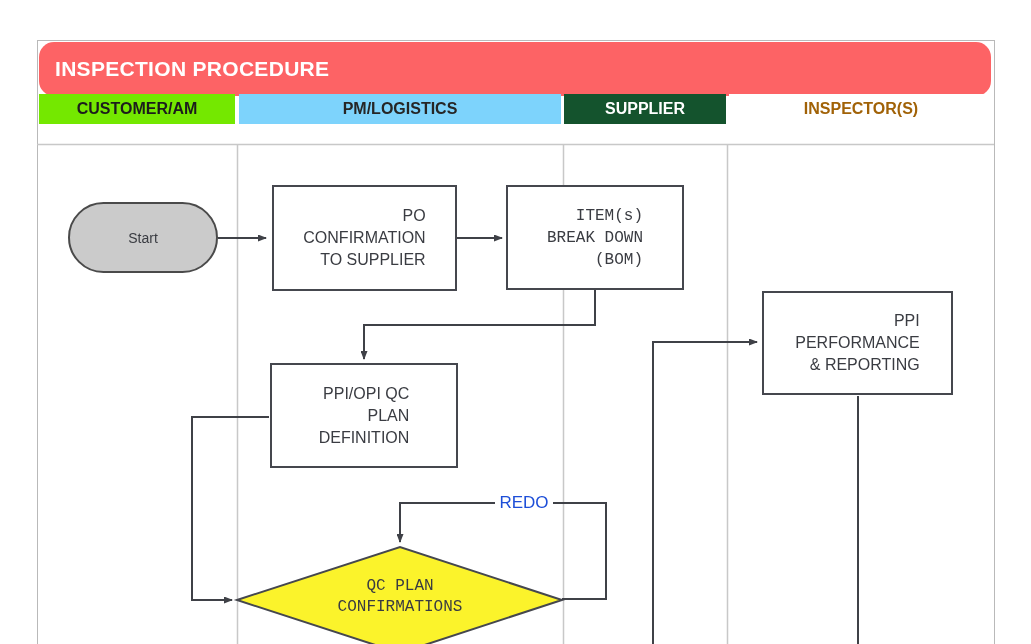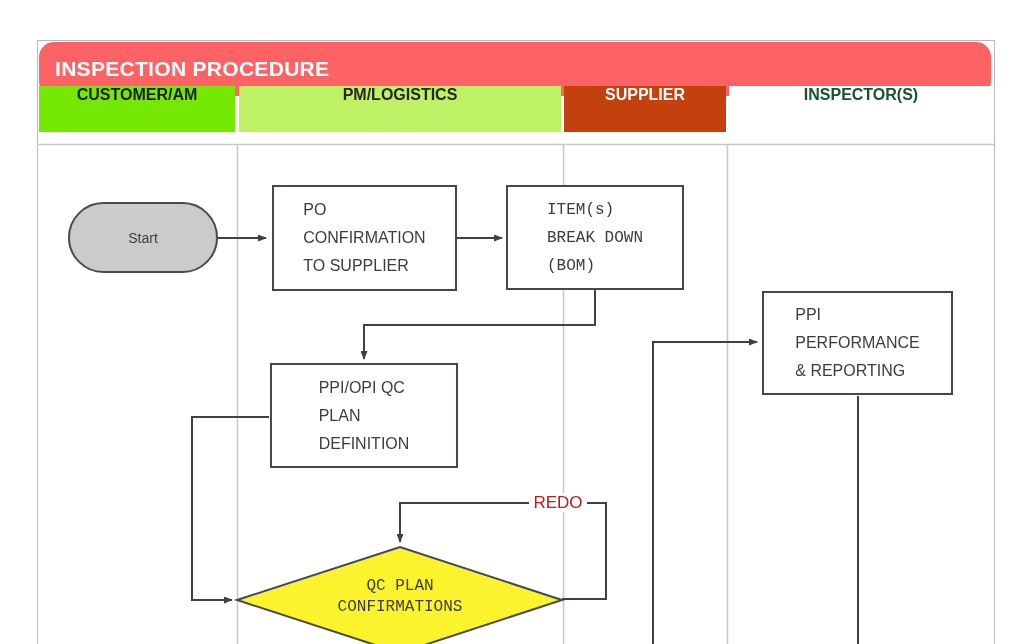--- a/index.html
+++ b/index.html
@@ -12,52 +12,52 @@
     border:1px solid #b9b9b9;border-bottom:none;box-sizing:border-box;
   }
   .title-bar{
     position:absolute;left:39px;top:42px;width:952px;height:54px;
     background:#FD6365;color:#ffffff;font-size:21px;font-weight:bold;
     display:flex;align-items:center;padding-left:16px;box-sizing:border-box;
     letter-spacing:0.3px;
     border-radius:15px;
   }
   .lane-header{
-    position:absolute;top:86px;height:46px;
-    display:flex;align-items:flex-start;justify-content:center;
+    position:absolute;top:94px;height:30px;
+    display:flex;align-items:center;justify-content:center;
     font-weight:bold;font-size:16px;box-sizing:border-box;
   }
   #hdr-customer{left:39px;width:196px;background:#74E800;color:#1c1c1c;}
-  #hdr-pm{left:239px;width:322px;background:#bef264;color:#262626;}
-  #hdr-supplier{left:564px;width:162px;background:#c2410c;color:#ffffff;}
-  #hdr-inspector{left:729px;width:264px;background:#ffffff;color:#14532d;}
+  #hdr-pm{left:239px;width:322px;background:#7dd3fc;color:#262626;}
+  #hdr-supplier{left:564px;width:162px;background:#14532d;color:#ffffff;}
+  #hdr-inspector{left:729px;width:264px;background:#ffffff;color:#a16207;}
 
   svg.layer{position:absolute;left:0;top:0;width:1031px;height:644px;pointer-events:none;}
 
   .node{
     position:absolute;background:#ffffff;border:2px solid #45474E;box-sizing:border-box;
-    display:flex;align-items:center;justify-content:center;text-align:left;
-    color:#3A3C42;font-size:16px;line-height:28px;white-space:pre-line;
+    display:flex;align-items:center;justify-content:center;text-align:right;
+    color:#3A3C42;font-size:16px;line-height:22px;white-space:pre-line;
   }
   #node-start{
     left:68px;top:202px;width:150px;height:71px;background:#CBCBCB;
     border-color:#4A4A4A;border-radius:36px;font-size:14px;
   }
   #node-po{left:272px;top:185px;width:185px;height:106px;}
   #node-item{left:506px;top:185px;width:178px;height:105px;font-family:Liberation Mono, monospace;}
   #node-ppi{left:762px;top:291px;width:191px;height:104px;}
   #node-qcdef{left:270px;top:363px;width:188px;height:105px;}
 
   .diamond-label{
     position:absolute;left:300px;top:576px;width:200px;text-align:center;
     color:#3A3C42;font-size:16px;line-height:21px;white-space:pre-line;font-family:Liberation Mono, monospace;
   }
   .redo-chip{
-    position:absolute;left:529px;top:493px;width:58px;height:19px;
-    background:#ffffff;color:#b91c1c;font-size:17px;
+    position:absolute;left:495px;top:493px;width:58px;height:19px;
+    background:#ffffff;color:#1d4ed8;font-size:17px;
     display:flex;align-items:center;justify-content:center;
   }
 </style>
 </head>
 <body>
 
 <div class="page">
 
   <div class="frame"></div>
 

